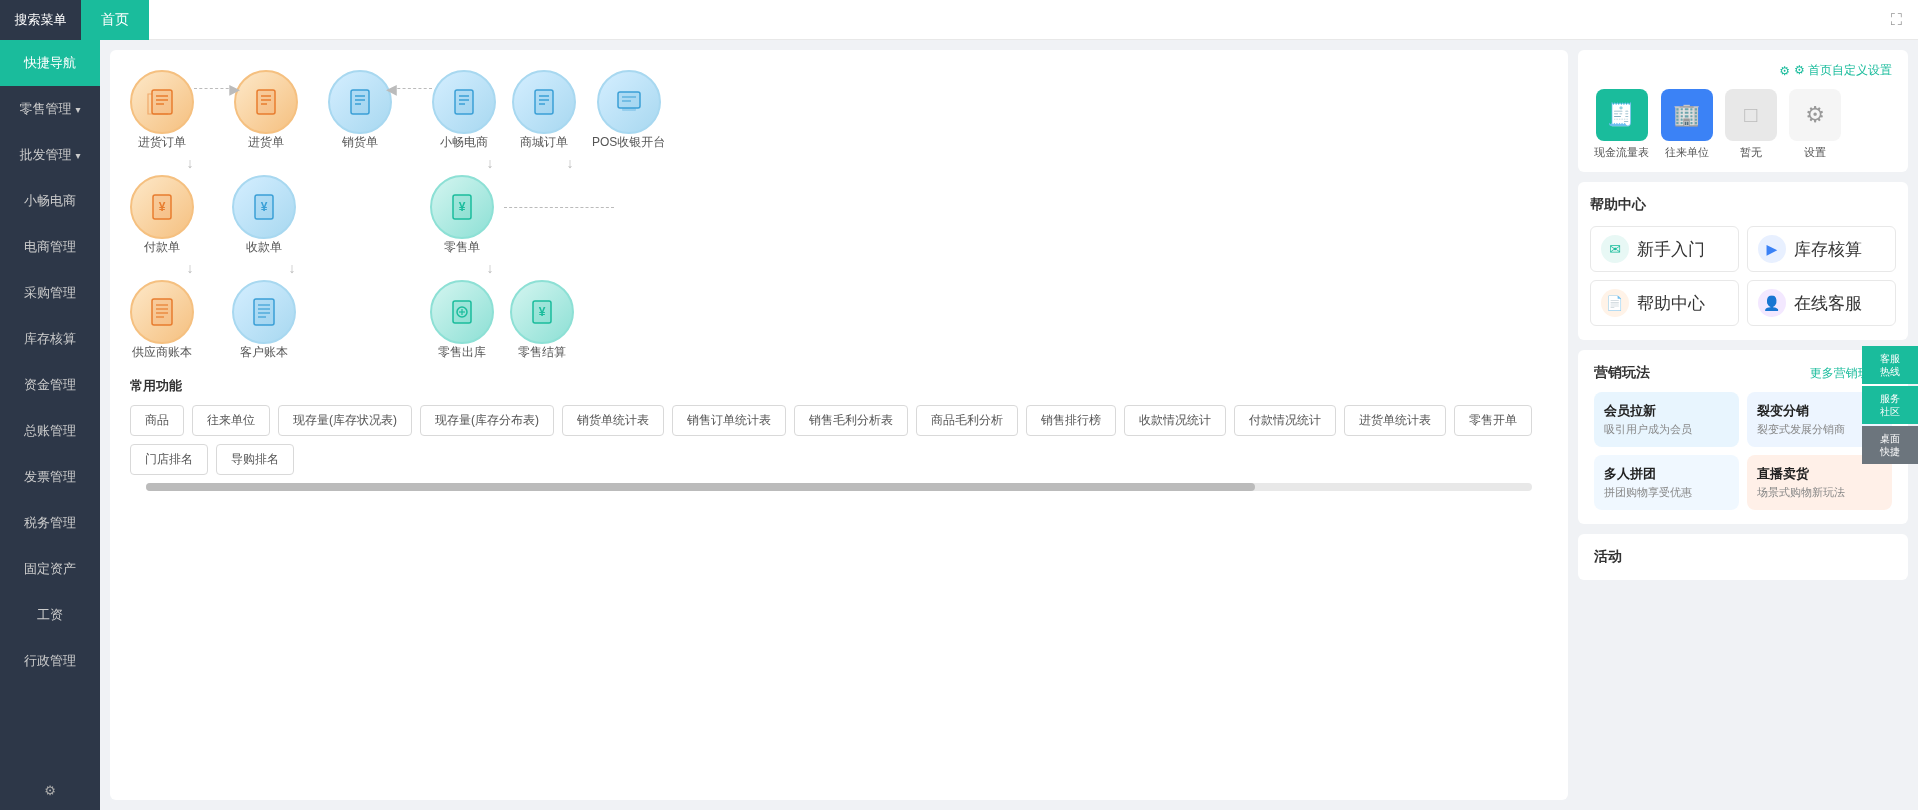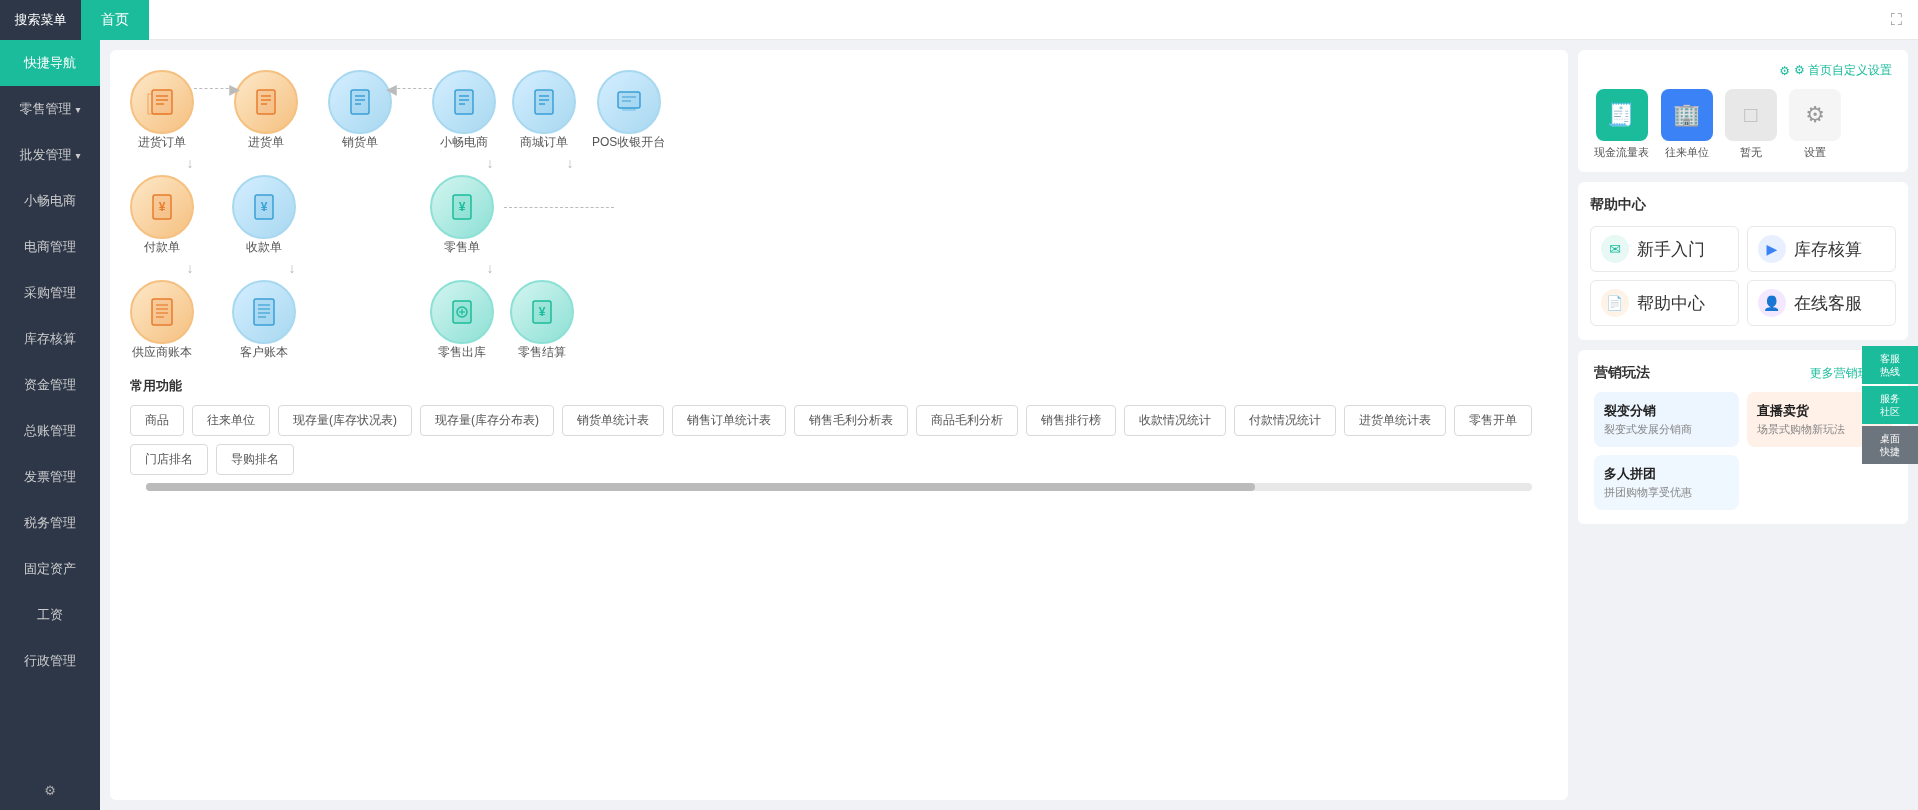--- a/index.html
+++ b/index.html
@@ -468,35 +468,42 @@
   </div>
             </div>
         </div>
 
         <div class="marketing">
           <div class="marketing-header">
             <div class="marketing-title">营销玩法</div>
             <div class="marketing-more">更多营销玩法 &gt;</div>
           </div>
           <div class="marketing-grid" id="marketing-grid">
+              <div class="marketing-item" style="background: rgb(232, 245, 254);">
+    <div class="marketing-item-title">会员拉新</div>
+    <div class="marketing-item-desc">吸引用户成为会员</div>
+  </div>
               <div class="marketing-item" style="background: rgb(237, 245, 255);">
     <div class="marketing-item-title">裂变分销</div>
     <div class="marketing-item-desc">裂变式发展分销商</div>
   </div>
+              <div class="marketing-item" style="background: rgb(240, 248, 255);">
+    <div class="marketing-item-title">多人拼团</div>
+    <div class="marketing-item-desc">拼团购物享受优惠</div>
+  </div>
               <div class="marketing-item" style="background: rgb(255, 240, 232);">
     <div class="marketing-item-title">直播卖货</div>
     <div class="marketing-item-desc">场景式购物新玩法</div>
   </div>
-              <div class="marketing-item" style="background: rgb(240, 248, 255);">
-    <div class="marketing-item-title">多人拼团</div>
-    <div class="marketing-item-desc">拼团购物享受优惠</div>
-  </div>
             </div>
         </div>
 
+        <div class="activity-section">
+          <div class="activity-title">活动</div>
+        </div>
 
       </div>
     </div>
   </div>
 </div>
 
 <div class="float-btns">
   <div class="float-btn" style="font-size:10px;line-height:1.3;padding:6px 4px;">客服<br>热线</div>
   <div class="float-btn" style="font-size:10px;line-height:1.3;padding:6px 4px;">服务<br>社区</div>
   <div class="float-btn gray" style="font-size:10px;line-height:1.3;padding:6px 4px;">桌面<br>快捷</div>

